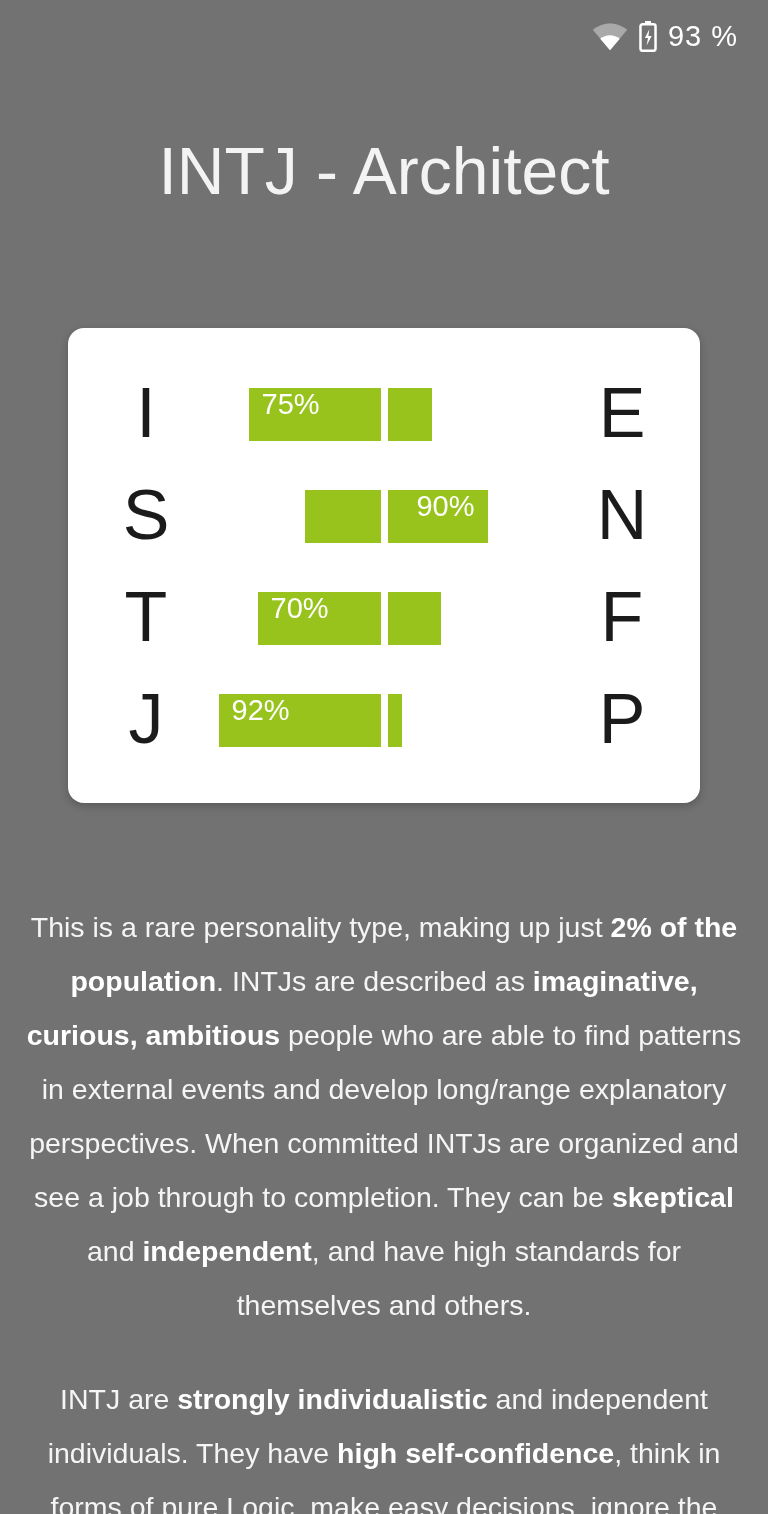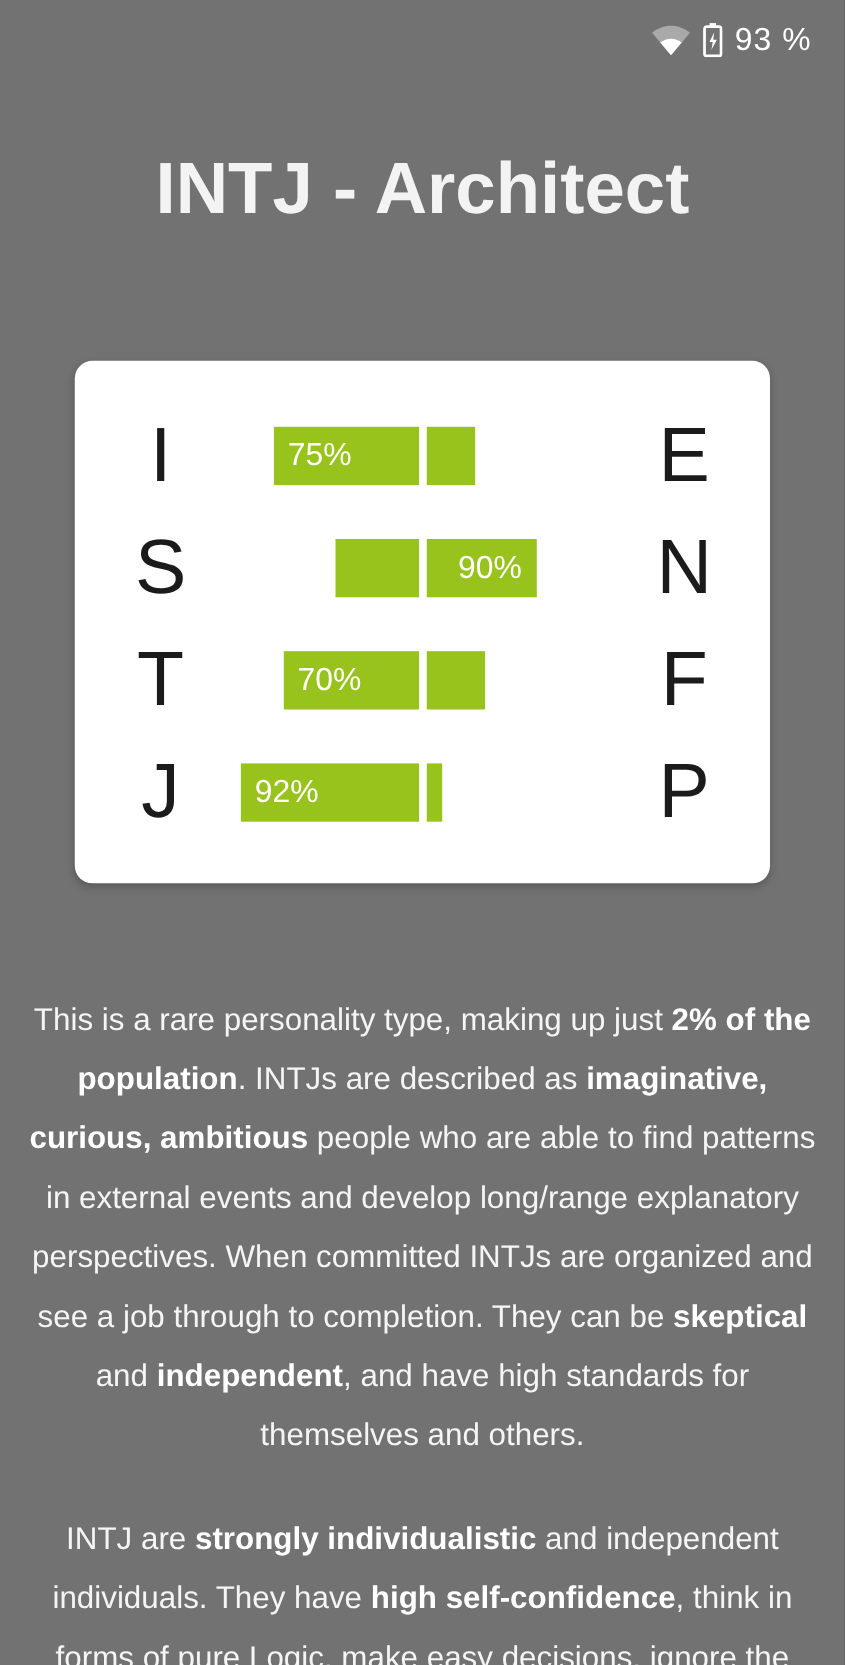--- a/index.html
+++ b/index.html
@@ -26,21 +26,21 @@
     color:#ffffff;
     font-size:29px;
     letter-spacing:1px;
   }
   
   .page-title {
     margin-top:76px;
     text-align:center;
     color:#f3f3f3;
     font-size:66px;
-    font-weight:700;
+    font-weight:400;
     line-height:1;
   }
   
   .card {
     width:632px;
     height:475px;
     margin:124px auto 0 auto;
     background:var(--card,#ffffff);
     border-radius:16px;
     box-shadow:0 3px 8px rgba(0,0,0,.22);
@@ -62,21 +62,20 @@
     line-height:1;
     color:var(--letter,#1b1b1b);
   }
   .trait-letter.left  { left:43px; }
   .trait-letter.right { right:43px; }
   .seg {
     position:absolute;
     top:0; height:53px;
     background:var(--bar,#98c31d);
     display:flex;
-    align-items:center;
   }
   .seg .val {
     color:#ffffff;
     font-size:29px;
     width:100%;
   }
   .seg .val.out-left  { text-align:left;  padding-left:13px; }
   .seg .val.out-right { text-align:right; padding-right:13px; }
   
   .description {

